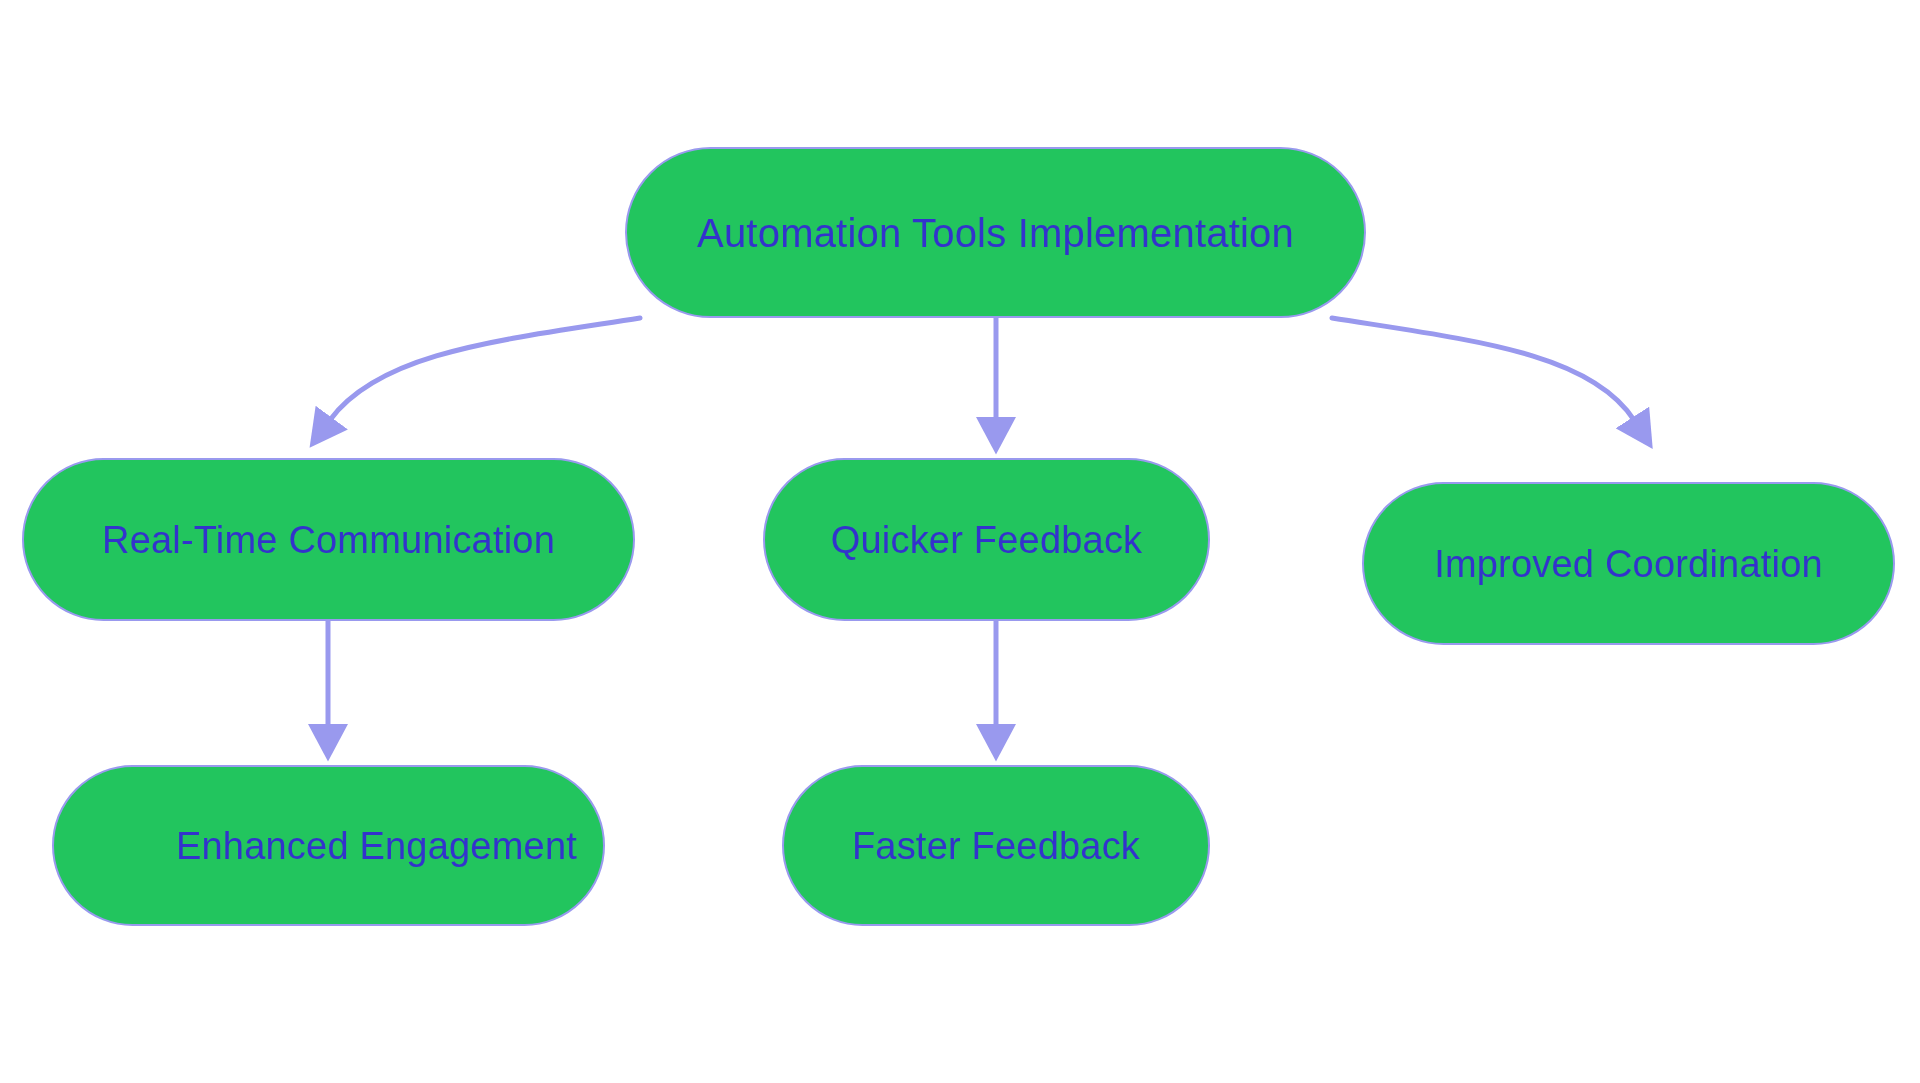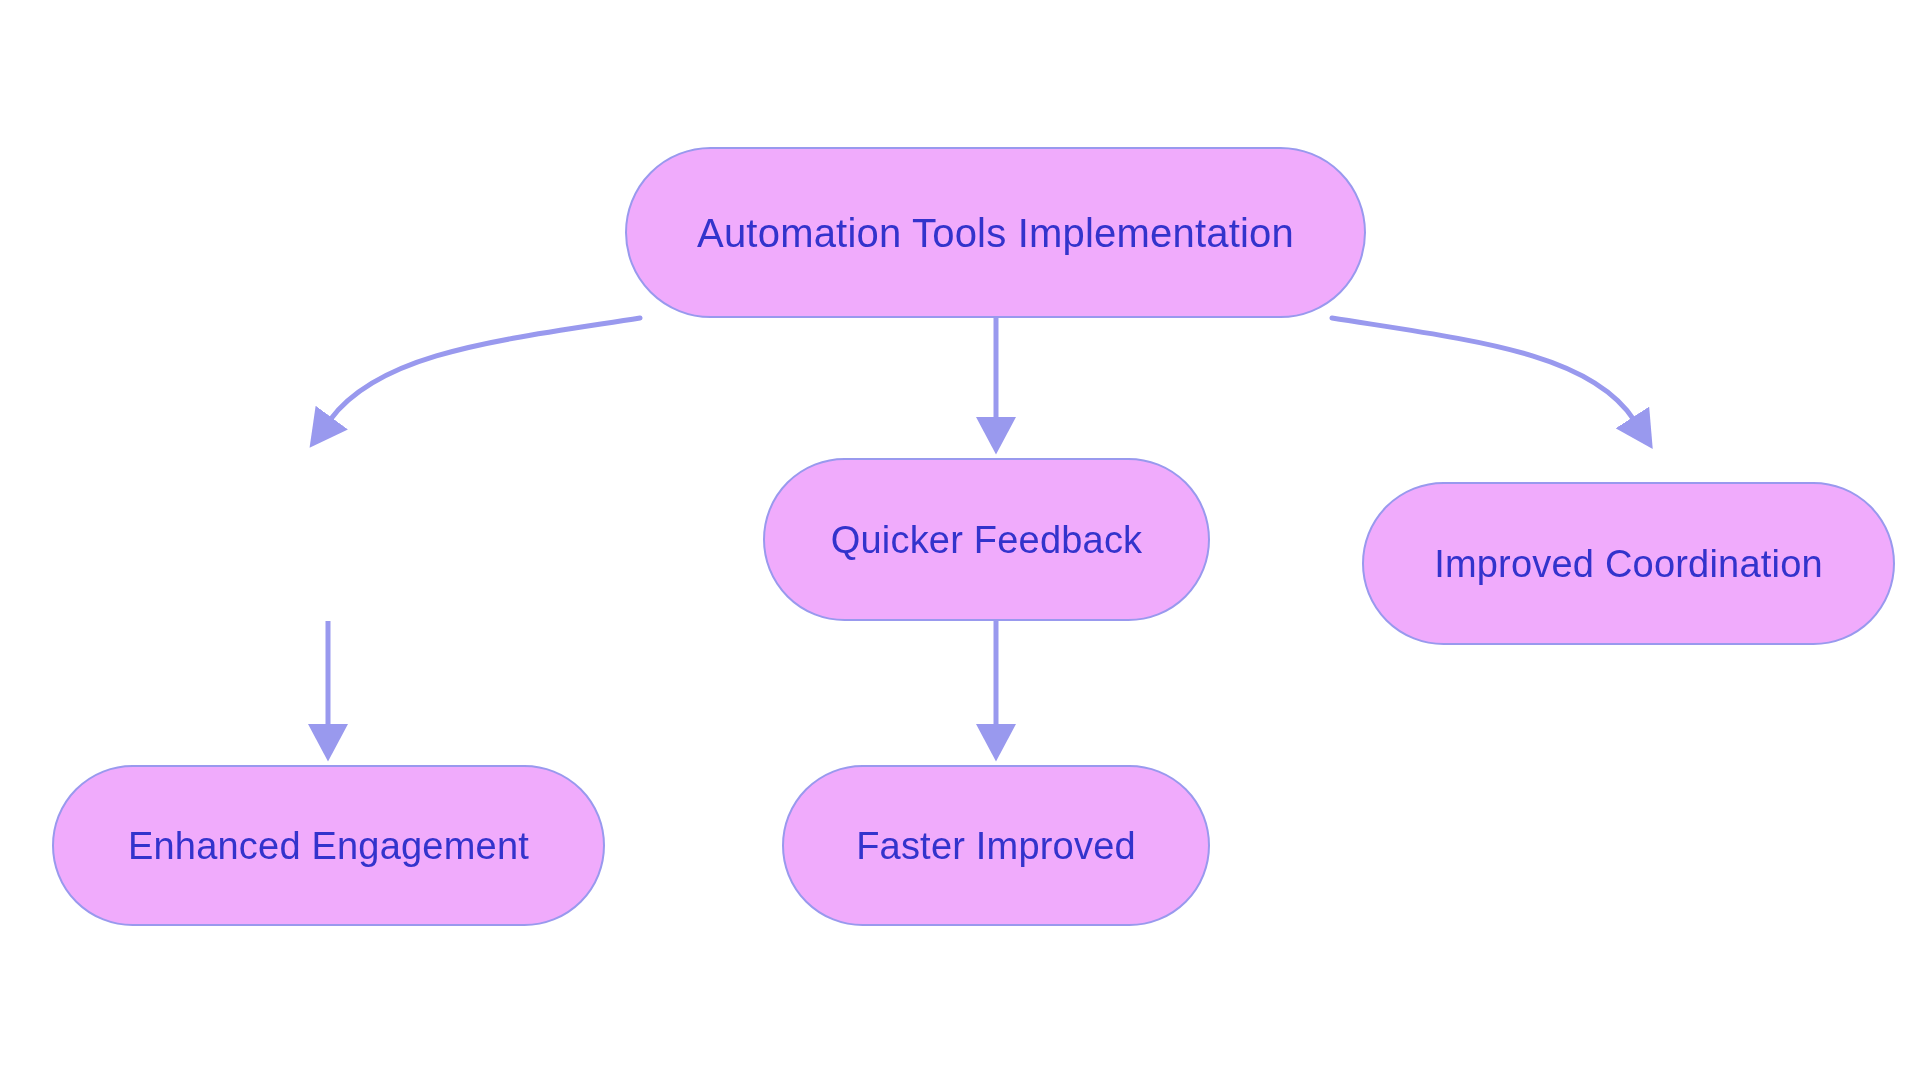--- a/index.html
+++ b/index.html
@@ -22,21 +22,21 @@
     position: absolute;
     left: 0;
     top: 0;
     width: 1920px;
     height: 1083px;
     pointer-events: none;
   }
   .flow-node {
     position: absolute;
     box-sizing: border-box;
-    background: #f0abfc;
+    background: #22c55e;
     border: 2px solid #9999ee;
     border-radius: 999px;
     display: flex;
     align-items: center;
     justify-content: center;
     text-align: center;
     color: #3333cc;
     letter-spacing: 0.2px;
     white-space: nowrap;
     z-index: 2;
@@ -78,20 +78,21 @@
   #node-realtime-communication .node-label,
   #node-quicker-feedback .node-label,
   #node-improved-coordination .node-label { font-size: 38px; }
 
   
   #node-enhanced-engagement {
     left: 52px;
     top: 765px;
     width: 553px;
     height: 161px;
+    justify-content: flex-end;
   }
   #node-faster-approvals {
     left: 782px;
     top: 765px;
     width: 428px;
     height: 161px;
   }
   #node-enhanced-engagement .node-label,
   #node-faster-approvals .node-label { font-size: 38px; }
 </style>
@@ -115,30 +116,33 @@
 
     <path d="M 328,621 L 328,727" fill="none" stroke="#9999ee" stroke-width="5" stroke-linecap="butt" marker-end="url(#arrowhead)"></path>
 
     <path d="M 996,621 L 996,727" fill="none" stroke="#9999ee" stroke-width="5" stroke-linecap="butt" marker-end="url(#arrowhead)"></path>
   </svg>
 
   <div class="flow-node" id="node-root">
     <span class="node-label">Automation Tools Implementation</span>
   </div>
 
+  <div class="flow-node" id="node-realtime-communication">
+    <span class="node-label">Real-Time Communication</span>
+  </div>
 
   <div class="flow-node" id="node-quicker-feedback">
     <span class="node-label">Quicker Feedback</span>
   </div>
 
   <div class="flow-node" id="node-improved-coordination">
     <span class="node-label">Improved Coordination</span>
   </div>
 
   <div class="flow-node" id="node-enhanced-engagement">
     <span class="node-label">Enhanced Engagement</span>
   </div>
 
   <div class="flow-node" id="node-faster-approvals">
-    <span class="node-label">Faster Improved</span>
+    <span class="node-label">Faster Feedback</span>
   </div>
 
 </div>
 
 </body></html>

